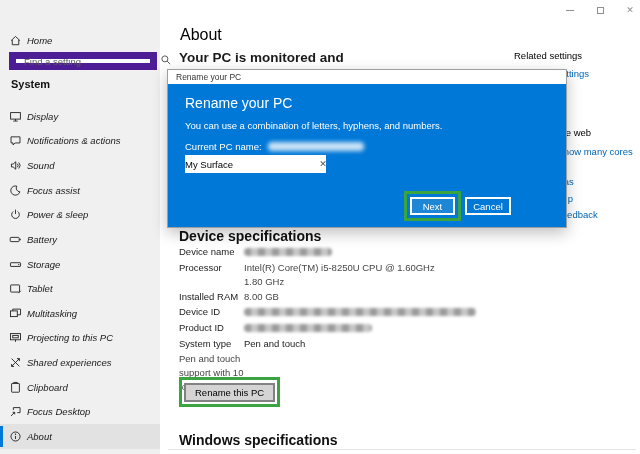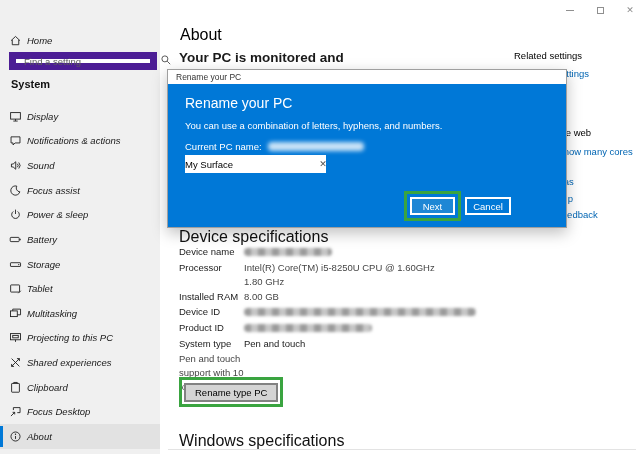--- a/index.html
+++ b/index.html
@@ -26,21 +26,21 @@
   .search-glyph { flex:0 0 14px; margin-right:4px; }
   .side-section { position:absolute; left:11px; top:78px; font-size:11px; font-weight:bold; color:#111; }
   .nav { position:absolute; left:0; top:104px; width:160px; }
   .nav .side-row { position:relative; height:24.64px; }
   .side-row.selected { background:rgba(0,0,0,0.055); }
   .accent-bar { position:absolute; left:0; top:2px; bottom:2px; width:3px; background:#0078d7; }
 
   
   .page-title { position:absolute; left:180px; top:26px; font-size:16px; font-weight:300; color:#000; }
   .security-head { position:absolute; left:179px; top:50px; font-size:13.5px; font-weight:600; color:#1a1a1a; }
-  .section-head { position:absolute; font-size:16px; font-weight:400; color:#111; }
+  .section-head { position:absolute; font-size:14px; font-weight:700; color:#111; }
   .spec-table { position:absolute; left:179px; top:245px; display:grid; grid-template-columns:65px 250px; row-gap:1px; }
   .spec-table .sl { font-size:9.5px; line-height:14px; color:#1b1b1b; }
   .spec-table .sv { font-size:9.5px; line-height:14px; color:#454545; white-space:pre-line; }
   .redact { display:inline-block; height:8px; border-radius:4px; margin-top:3px;
             background:repeating-linear-gradient(90deg,#9a9a9a 0 7px,#c6c6c6 7px 14px); filter:blur(1.6px); }
   .r-sm { width:88px; } .r-lg { width:232px; } .r-md { width:128px; }
 
   .green-box { border:3px solid #3aa440; display:inline-block; padding:2px; background:transparent; }
   .rename-wrap { position:absolute; left:179px; top:377px; }
   .rename-btn { font-family:"Liberation Sans",sans-serif; font-size:9.5px; color:#000; background:#d4d4d4; border:2px solid #828282; padding:2px 9px; height:19px; cursor:pointer; }
@@ -261,21 +261,21 @@
     <div class="sv"><span class="redact r-lg"></span></div>
     <div class="sl">Product ID</div>
     <div class="sv"><span class="redact r-md"></span></div>
     <div class="sl">System type</div>
     <div class="sl">Pen and touch</div>
     <div class="sv">Pen and touch support with 10 touch points</div>
   </div>
 
   <div class="rename-wrap">
     <span class="green-box">
-      <button class="rename-btn">Rename type PC</button>
+      <button class="rename-btn">Rename this PC</button>
     </span>
   </div>
 
   <div class="section-head" style="left:179px; top:432px;">Windows specifications</div>
   <div class="divider"></div>
 
   <div class="rp rp-head" style="left:514px; top:50px;">Related settings</div>
   <div class="rp rp-link" style="left:514px; top:66px;">BitLocker settings</div>
   <div class="rp rp-link" style="left:514px; top:89px;">System info</div>
   <div class="rp rp-head" style="left:514px; top:127px;">Help from the web</div>

